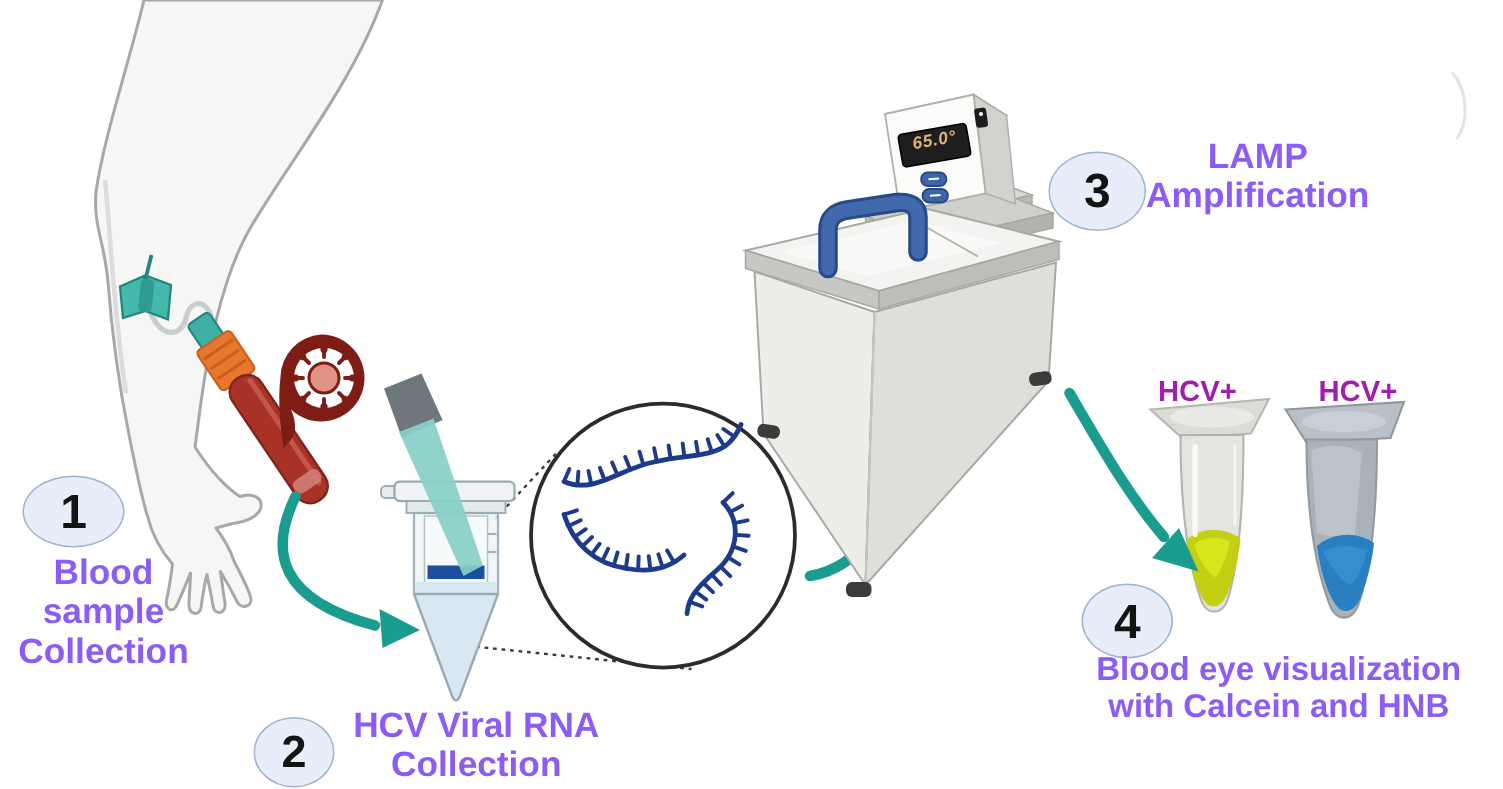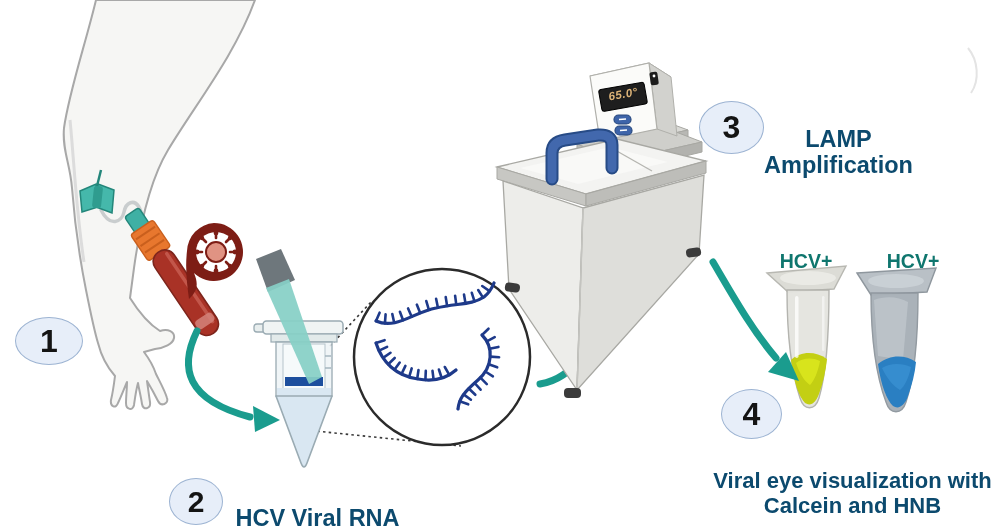--- a/index.html
+++ b/index.html
@@ -1,22 +1,22 @@
 <!DOCTYPE html>
 <html><head>
 <meta charset="utf-8">
 <style>
   html,body{margin:0;padding:0;background:#ffffff;}
   #stage{position:relative;width:1002px;height:526px;background:#ffffff;overflow:hidden;
          font-family:"Liberation Sans", sans-serif;}
   #stage svg{position:absolute;left:0;top:0;}
   .step-circle{position:absolute;background:#e7eef9;border:1.6px solid #9cb3d2;border-radius:50%;
                display:flex;align-items:center;justify-content:center;font-weight:bold;color:#141414;}
-  .caption{position:absolute;font-weight:bold;color:#0c4a6e;text-align:center;line-height:1.12;margin-top:35px;}
-  .tube-label{position:absolute;font-weight:bold;color:#0f766e;text-align:center;font-size:19.5px;}
+  .caption{position:absolute;font-weight:bold;color:#8b5cf6;text-align:center;line-height:1.12;}
+  .tube-label{position:absolute;font-weight:bold;color:#a21caf;font-size:19.5px;}
   .temp-display{position:absolute;left:601px;top:88px;width:44px;text-align:center;
                 color:#dcb377;font-size:11.5px;font-weight:bold;font-style:italic;
                 transform:rotate(-10deg);letter-spacing:0.5px;}
   .rna-teeth{fill:none;stroke:#1e3a8a;stroke-width:2.6;stroke-linecap:round;}
   .rna-backbone{fill:none;stroke:#1e3a8a;stroke-width:3.2;stroke-linecap:round;}
 </style>
 </head>
 <body>
 
 <div id="stage">
@@ -195,33 +195,34 @@
 
   <g>
     <path d="M 713,262 C 733,296 752,330 776,358" fill="none" stroke="#1a9c8e" stroke-width="7" stroke-linecap="round"></path>
     <polygon points="799,381 768,372 786,352" fill="#1a9c8e"></polygon>
   </g>
 </svg>
 
 <div class="step-circle" style="left:15px;top:317px;width:66px;height:46px;font-size:32px;">
   <span>1</span>
 </div>
+<div class="caption" style="left:0px;top:368px;width:138px;font-size:23.5px;">Blood sample Collection</div>
 
 <div class="step-circle" style="left:169px;top:478px;width:52px;height:45px;font-size:30px;">
   <span>2</span>
 </div>
 <div class="caption" style="left:215px;top:470px;width:205px;font-size:23.5px;">HCV Viral RNA Collection</div>
 
 <div class="step-circle" style="left:699px;top:101px;width:63px;height:51px;font-size:32px;">
   <span>3</span>
 </div>
 <div class="caption" style="left:756px;top:91px;width:165px;font-size:23.5px;">LAMP Amplification</div>
 
 <div class="step-circle" style="left:721px;top:389px;width:59px;height:48px;font-size:32px;">
   <span>4</span>
 </div>
-<div class="caption" style="left:710px;top:434px;width:285px;font-size:22px;">Viral eye visualization with Calcein and HNB</div>
+<div class="caption" style="left:710px;top:434px;width:285px;font-size:22px;">Blood eye visualization with Calcein and HNB</div>
 
 <div class="tube-label" style="left:772px;top:250px;width:68px;">HCV+</div>
 <div class="tube-label" style="left:879px;top:250px;width:68px;">HCV+</div>
 
 <div class="temp-display">65.0°</div>
 </div>
 
 </body></html>

